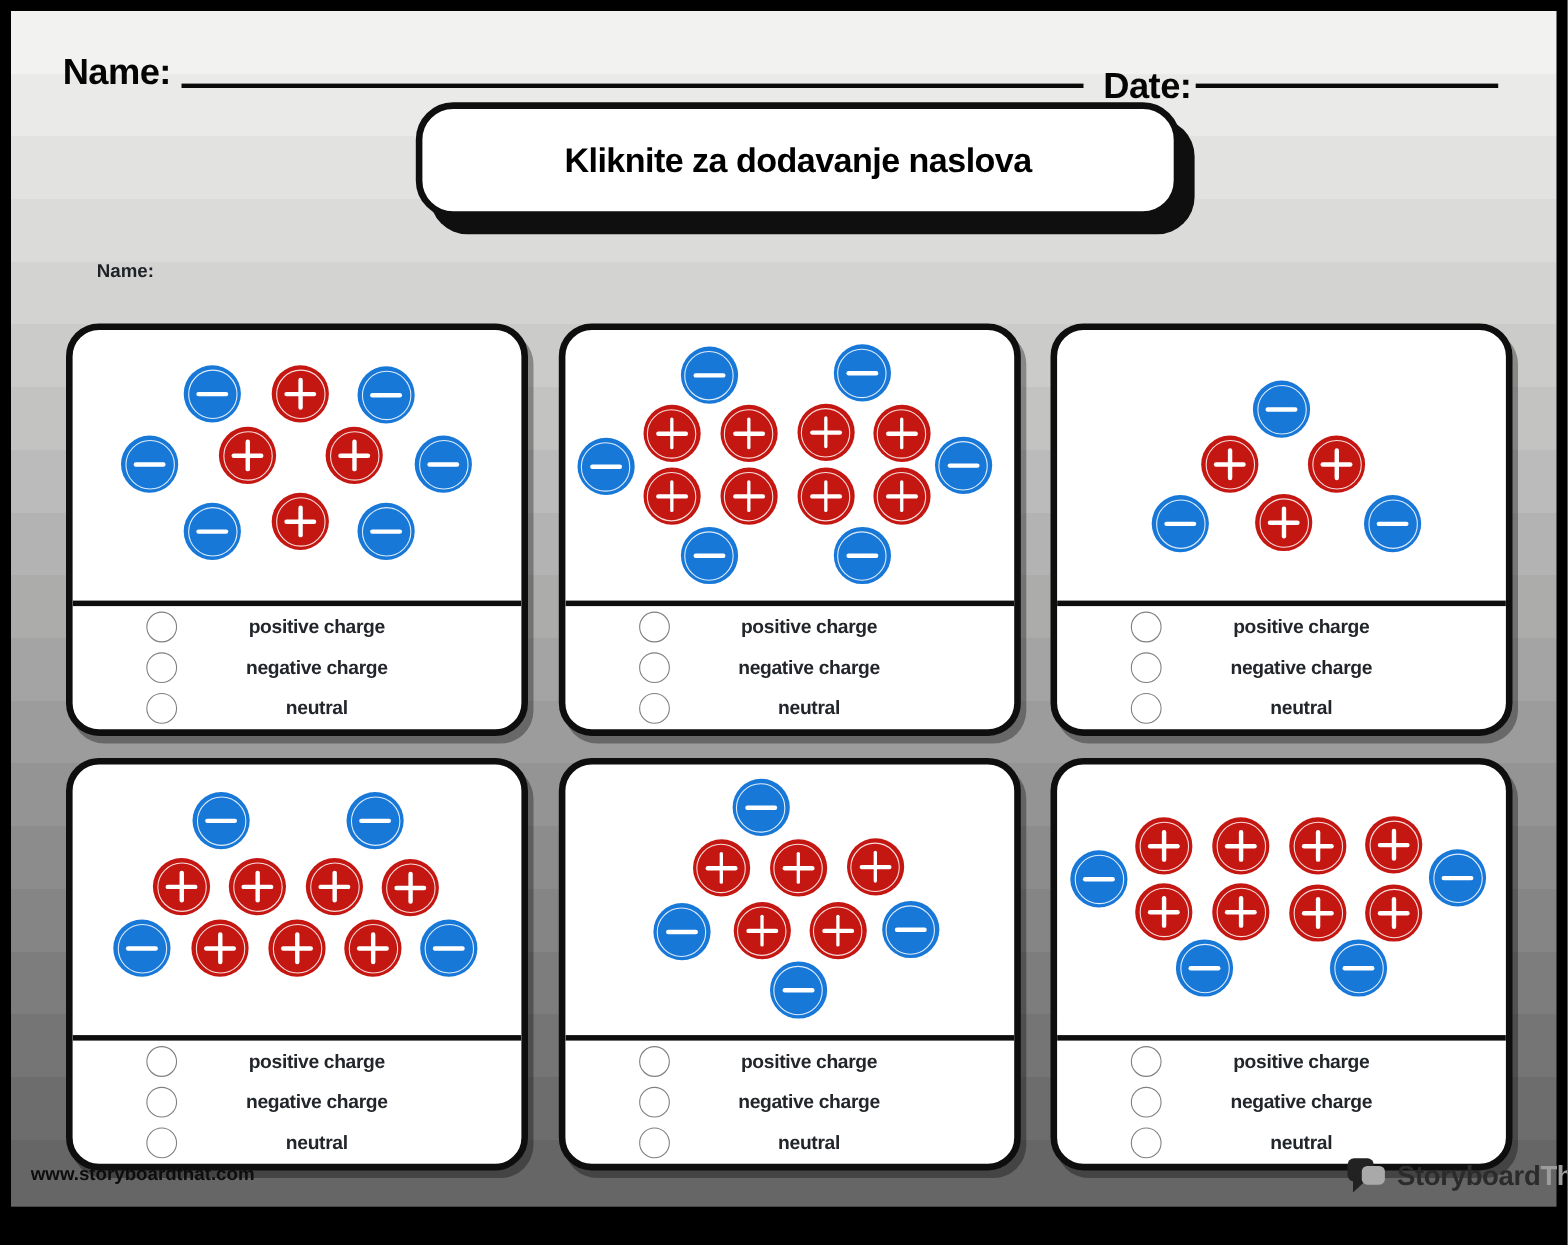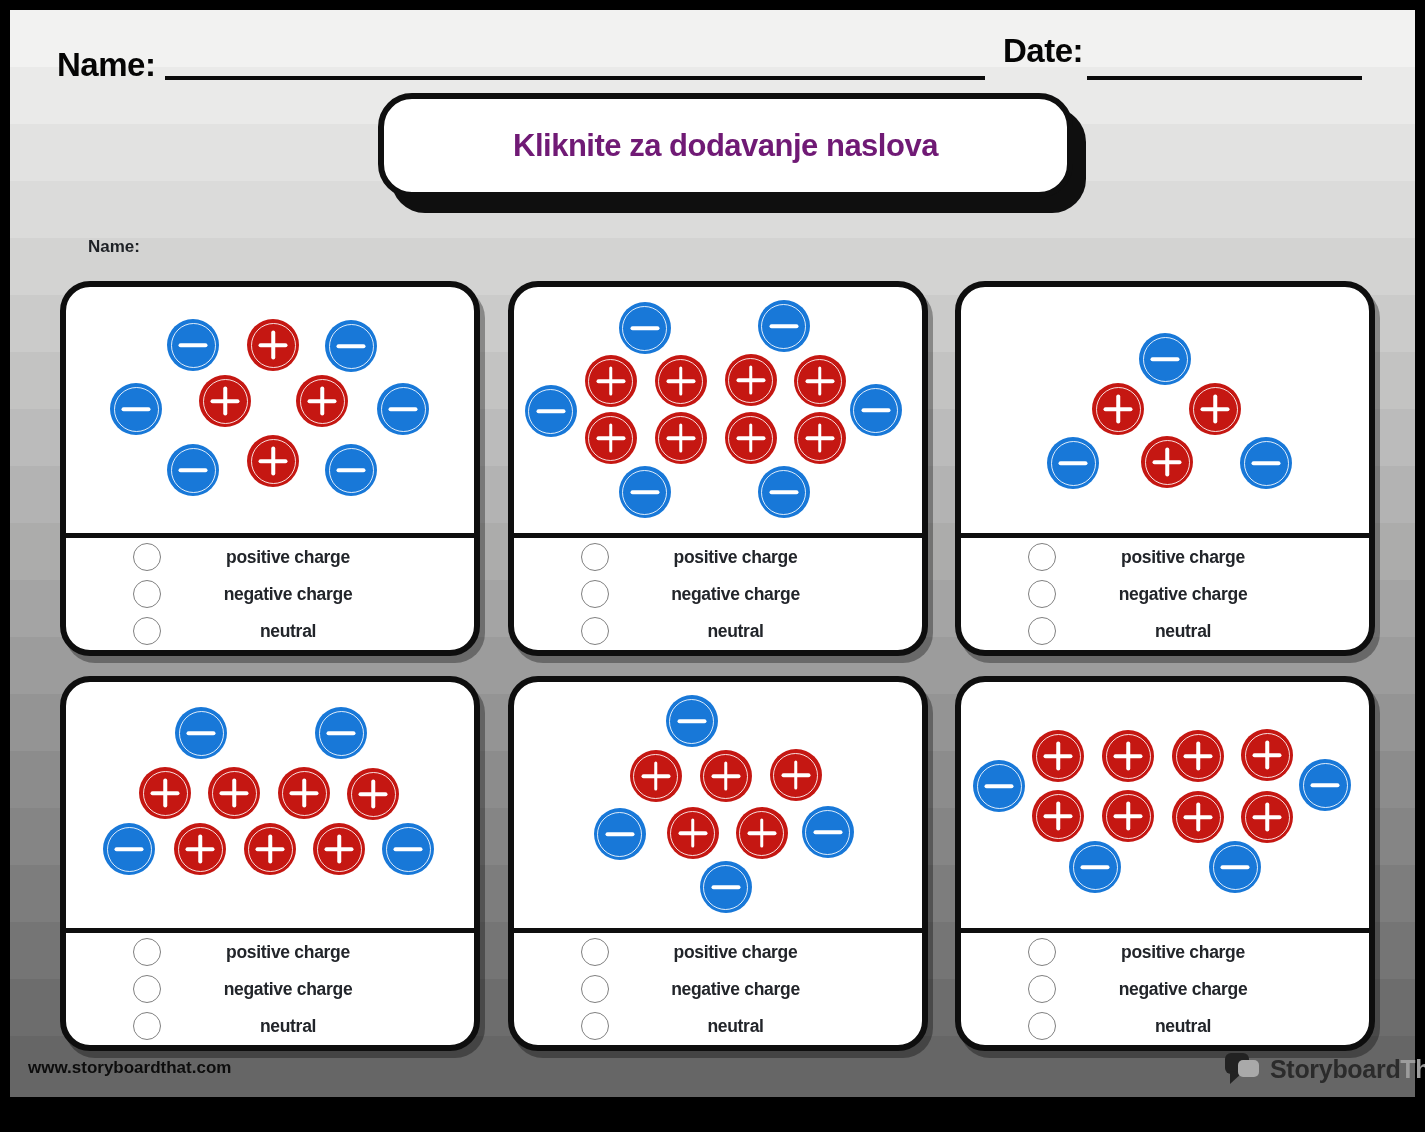--- a/index.html
+++ b/index.html
@@ -10,23 +10,23 @@
       #f2f2f1 0 57px,#eaeae9 57px 114px,#e2e2e1 114px 171px,#dbdbda 171px 228px,
       #d3d3d2 228px 285px,#cbcbca 285px 342px,#c3c3c2 342px 399px,#bbbbbb 399px 456px,
       #b3b3b3 456px 513px,#acacab 513px 570px,#a4a4a4 570px 627px,#9c9c9c 627px 684px,
       #949494 684px 741px,#8c8c8c 741px 798px,#858585 798px 855px,#7d7d7d 855px 912px,
       #757575 912px 969px,#6d6d6d 969px 1026px,#666666 1026px 100%);}
   .hdr-label{position:absolute;font-weight:bold;font-size:33px;color:#050505;letter-spacing:-0.5px;}
   .hline{position:absolute;height:4px;background:#0a0a0a;}
   .title-box{position:absolute;left:378px;top:93px;width:695px;height:105px;background:#fff;
     border:6px solid #0f0f0f;border-radius:34px;box-shadow:13px 15px 0 #0f0f0f;
     display:flex;align-items:center;justify-content:center;box-sizing:border-box;cursor:pointer;}
-  .title-box span{font-weight:bold;font-size:31px;color:#701a75;letter-spacing:-0.5px;}
+  .title-box span{font-weight:bold;font-size:31px;color:#000000;letter-spacing:-0.5px;}
   .instructions{position:absolute;left:88px;top:237px;font-weight:bold;font-size:17px;color:#1e2126;}
-  .panels-grid{position:absolute;left:60px;top:281px;width:1315px;
+  .panels-grid{position:absolute;left:60px;top:294px;width:1315px;
     display:grid;grid-template-columns:420px 420px 420px;justify-content:space-between;grid-row-gap:20px;}
   .panel{position:relative;width:420px;height:375px;background:#fff;border:6px solid #0e0e0e;
     border-radius:30px;box-sizing:border-box;box-shadow:5px 7px 0 rgba(0,0,0,0.33);overflow:hidden;}
   .atoms{position:relative;width:408px;height:246px;}
   .atom{position:absolute;width:52px;height:52px;border-radius:50%;}
   .atom.pos{background:var(--pos,#c51712);}
   .atom.neg{background:var(--neg,#1878d8);}
   .atom::before{content:"";position:absolute;inset:3.5px;border:1.5px solid rgba(255,255,255,0.85);border-radius:50%;}
   .sign{position:absolute;inset:0;}
   .sign::before{content:"";position:absolute;left:50%;top:50%;width:29px;height:3.5px;background:#fff;
@@ -47,21 +47,21 @@
   .logo-text .that{color:#9c9c9c;}
 </style>
 </head>
 <body>
 
 <div class="canvas">
   <div class="paper"></div>
 
   <div class="hdr-label" style="left:57px;top:46px;">Name:</div>
   <div class="hline" style="left:165px;top:76px;width:820px;"></div>
-  <div class="hdr-label" style="left:1003px;top:32px;">Date:</div>
+  <div class="hdr-label" style="left:1003px;top:59px;">Date:</div>
   <div class="hline" style="left:1087px;top:76px;width:275px;"></div>
 
   <div class="title-box">
     <span>Kliknite za dodavanje naslova</span>
   </div>
 
   <div class="instructions">Name:</div>
 
   <div class="panels-grid" id="panels">
       <div class="panel">

